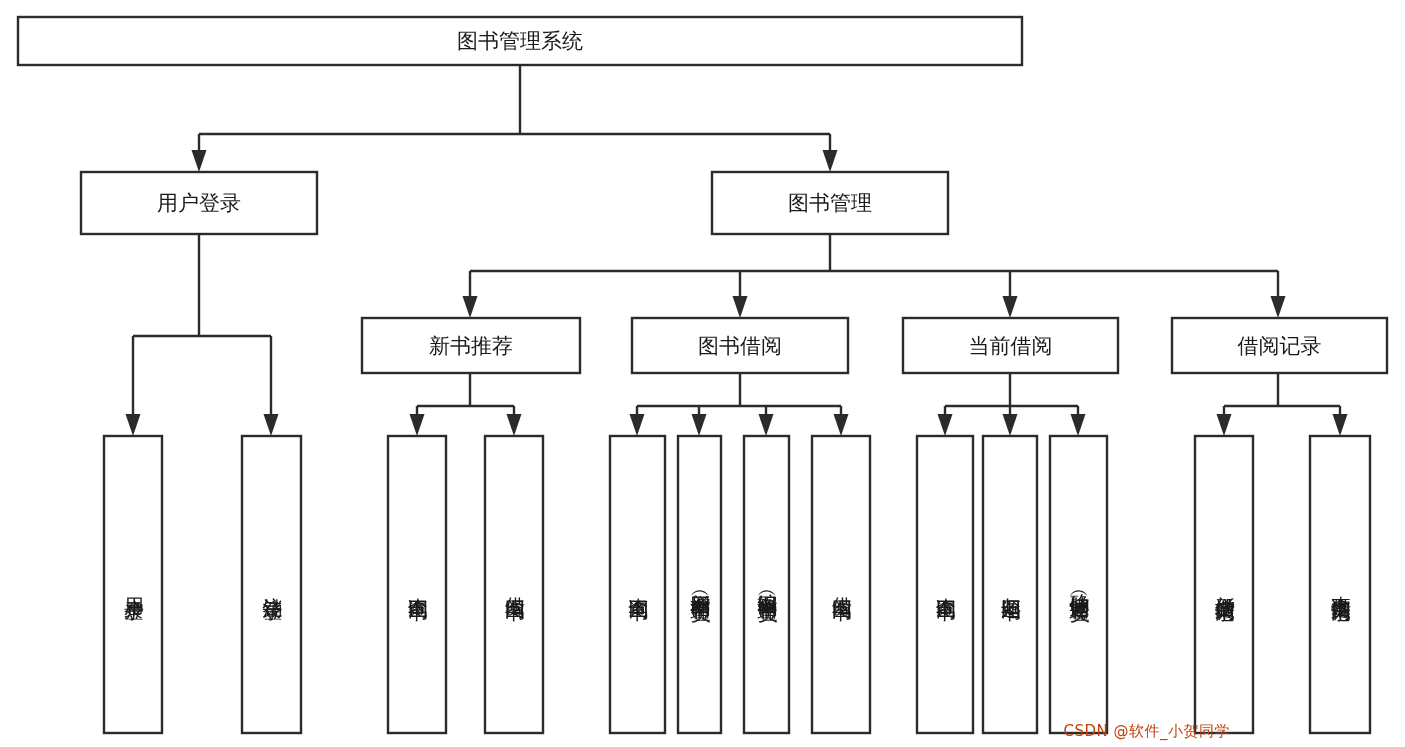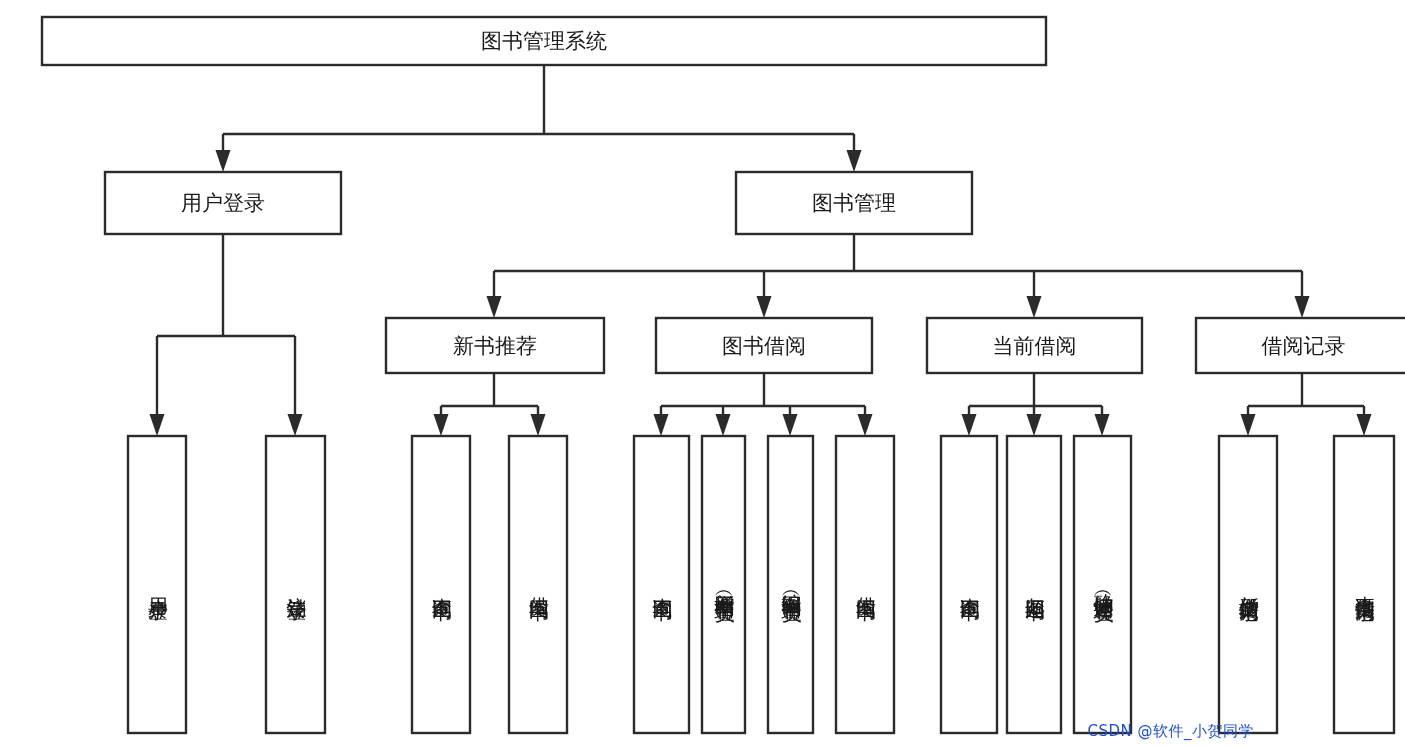--- a/index.html
+++ b/index.html
@@ -12,21 +12,20 @@
     width: 1405px;
     height: 747px;
     font-family: "Liberation Sans", "DejaVu Sans", sans-serif;
     overflow: hidden;
     position: relative;
   }
   #diagram-root {
     position: relative;
     width: 1242px;
     height: 747px;
-    margin-left: 24px;
   }
   svg#flow {
     position: absolute;
     left: 0;
     top: 0;
     width: 1405px;
     height: 747px;
     display: block;
   }
   .node-rect {
@@ -57,21 +56,21 @@
     writing-mode: vertical-rl;
     text-orientation: upright;
     letter-spacing: 1.5px;
   }
   .watermark {
     position: absolute;
     right: 12px;
     bottom: 6px;
     font-family: "DejaVu Sans", "Liberation Sans", sans-serif;
     font-size: 15px;
-    color: #1d4ed8;
+    color: #c2410c;
     letter-spacing: 0.5px;
     user-select: none;
     pointer-events: none;
     white-space: nowrap;
   }
 </style>
 </head>
 <body>
 
 <div id="diagram-root">

